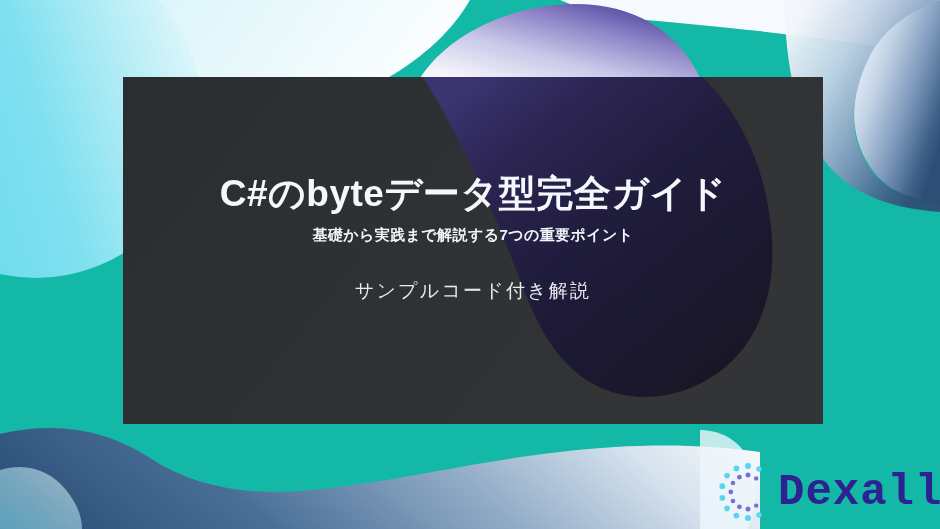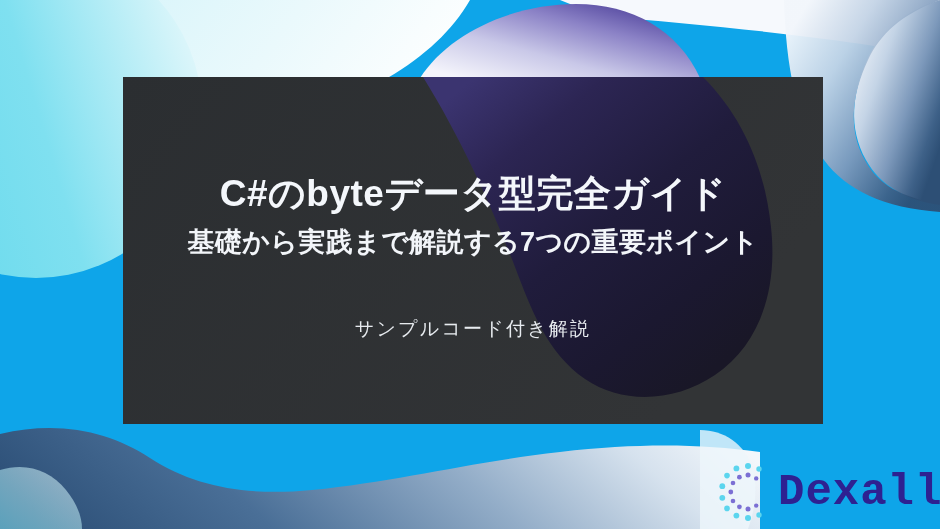--- a/index.html
+++ b/index.html
@@ -6,21 +6,21 @@
   html,body{
     width:940px; height:529px;
     background:#ffffff;
     font-family:"Liberation Sans", sans-serif;
     overflow:hidden;
   }
 
   #canvas{
     position:relative;
     width:940px; height:529px;
-    background:#0ea5e9;
+    background:#14b8a6;
     overflow:hidden;
   }
 
   
   #bg-layer{
     position:absolute; inset:0;
     width:940px; height:529px;
     z-index:0;
   }
 
@@ -57,30 +57,30 @@
     font-size:37px;
     font-weight:700;
     color:#f4f7fb;
     letter-spacing:0.5px;
     line-height:1.15;
     white-space:nowrap;
     text-align:center;
   }
   #title-sub{
     margin-top:10px;
-    font-size:27px;
+    font-size:15px;
     font-weight:700;
     color:#f2f5f9;
     letter-spacing:0.4px;
     line-height:1.2;
     white-space:nowrap;
     text-align:center;
   }
   #title-tag{
-    margin-top:58px;
+    margin-top:34px;
     font-size:19px;
     font-weight:400;
     color:#e7ebef;
     letter-spacing:2.2px;
     white-space:nowrap;
     text-align:center;
   }
 
   
   #brand{

